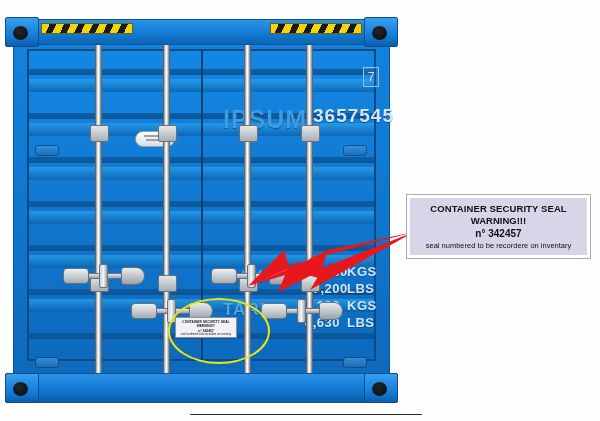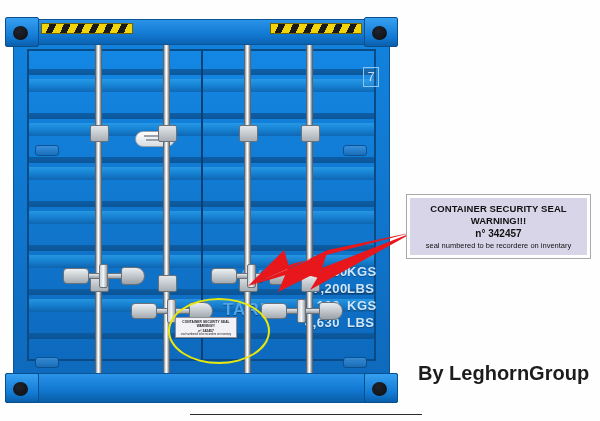--- a/index.html
+++ b/index.html
@@ -185,20 +185,22 @@
       <div class="rib" style="top:160px;"></div>
       <div class="rib dark" style="top:194px;"></div>
       <div class="rib" style="top:204px;"></div>
       <div class="rib dark" style="top:238px;"></div>
       <div class="rib" style="top:248px;"></div>
       <div class="rib dark" style="top:282px;"></div>
     </div>
 
     <div class="door-frame"></div>
 
+    <div class="mark mk-ipsum">IPSUM</div>
+    <div class="mark mk-num1">3657545</div>
     <div class="mark mk-maxgr">MAX GR</div>
     <div class="mark mk-tare">TARE</div>
 
     <div class="wcol">
       <div><span class="n">30,480</span><span>KGS</span></div>
       <div><span class="n">67,200</span><span>LBS</span></div>
       <div><span class="n">2,100</span><span>KGS</span></div>
       <div><span class="n">4,630</span><span>LBS</span></div>
     </div>
 
@@ -299,16 +301,15 @@
 
   <div class="callout">
     <div class="callout-inner">
       <div class="co-l1">CONTAINER SECURITY SEAL</div>
       <div class="co-l2">WARNING!!!</div>
       <div class="co-l3">n° 342457</div>
       <div class="co-l4">seal numbered to be recordere on inventary</div>
     </div>
   </div>
 
-  <div class="brand">By LeghornGroup</div>
 
   <div class="bottom-rule"></div>
 </div>
 
 </body></html>

